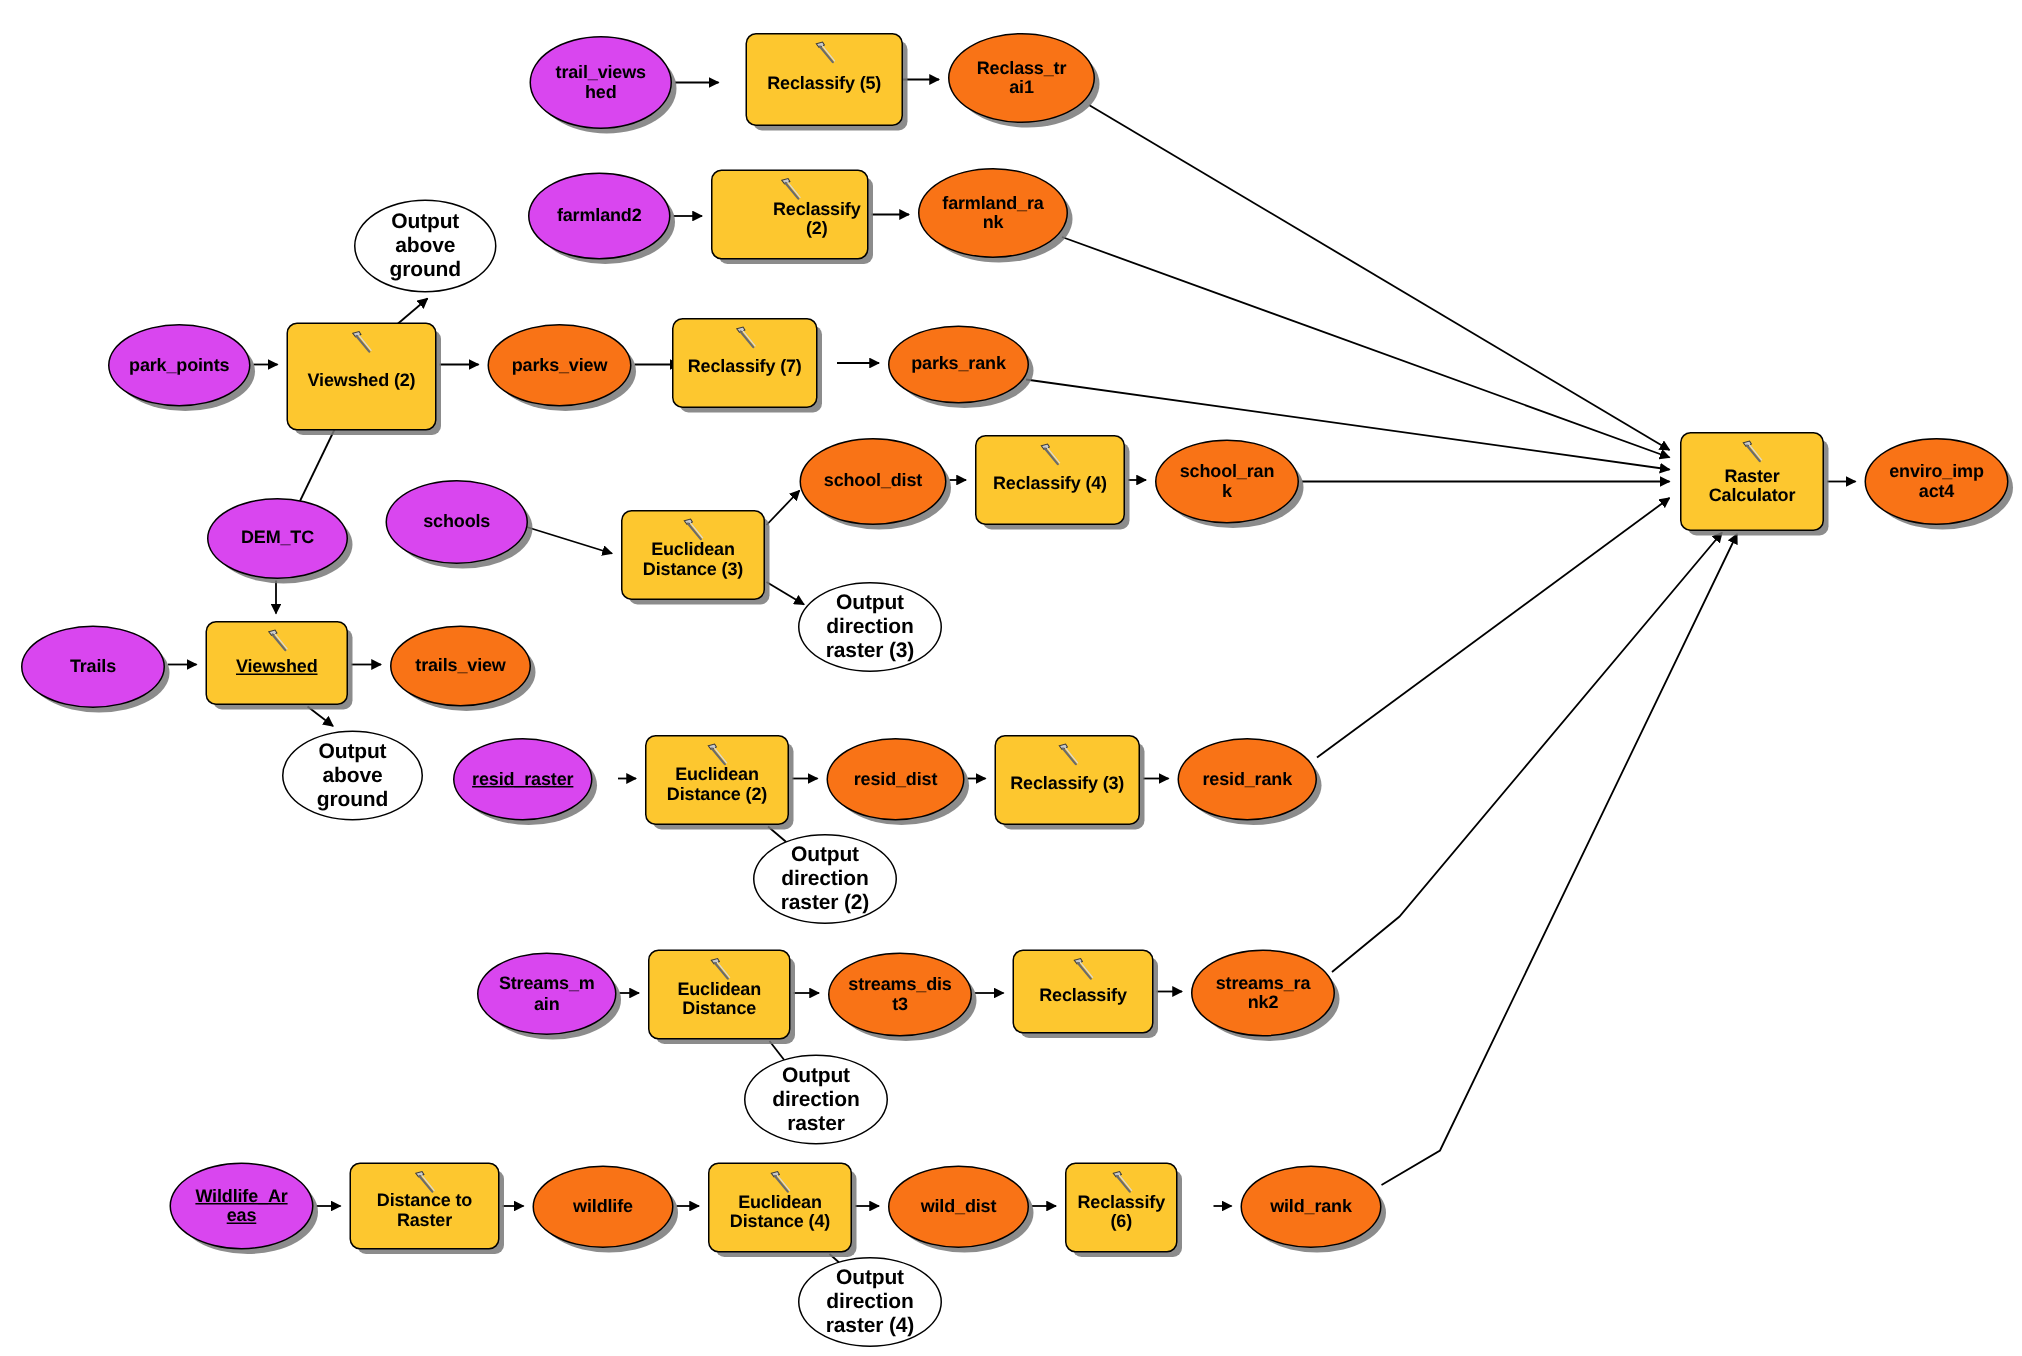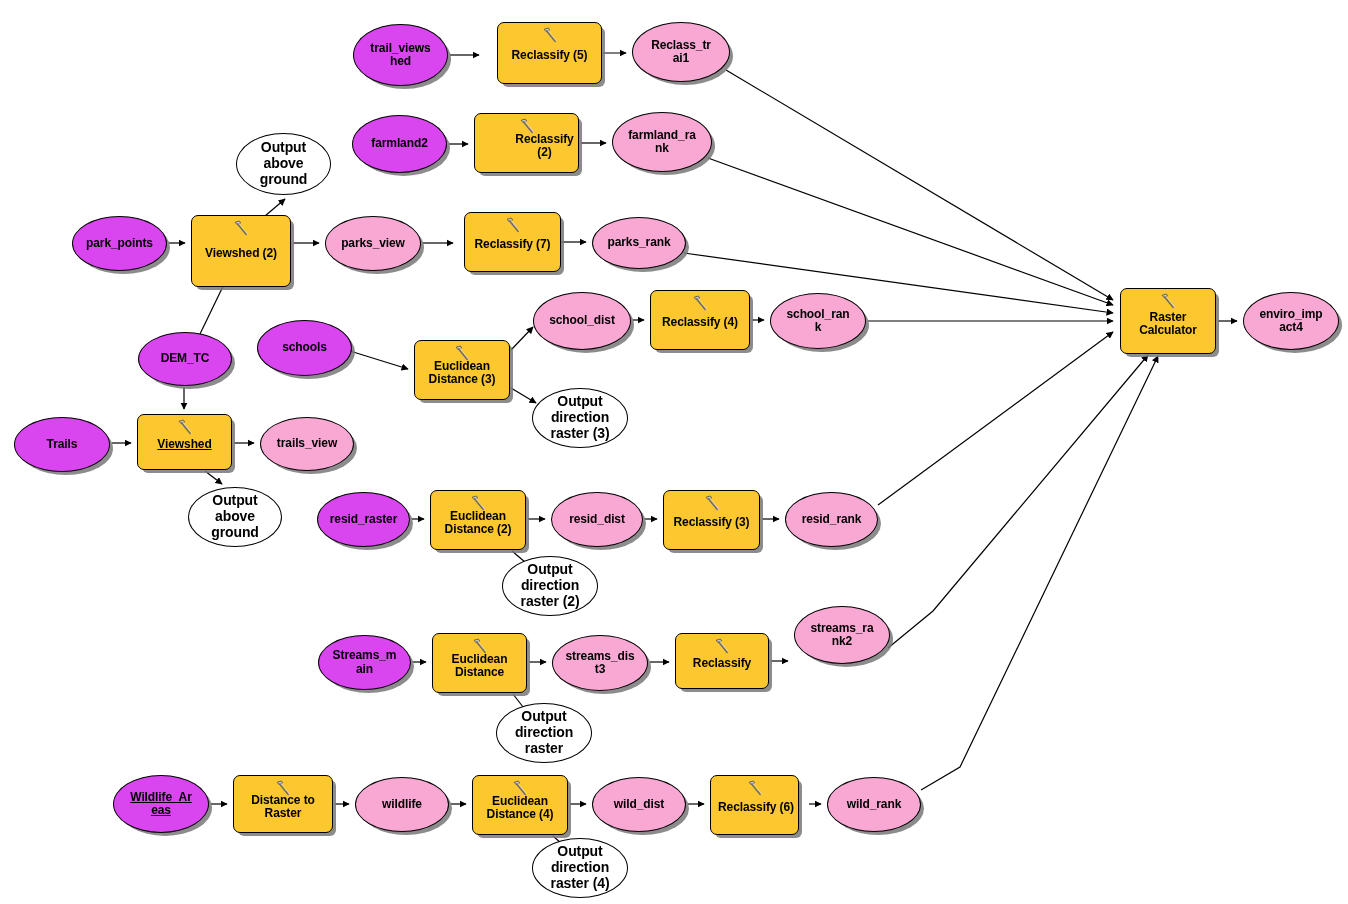--- a/index.html
+++ b/index.html
@@ -47,21 +47,21 @@
   
   .n-data {
     border-radius: 50%;
     background: #d946ef;
     border: 1.3px solid #000000;
     box-shadow: 4px 4px 0 -1px rgba(120,120,120,0.85);
   }
   
   .n-derived {
     border-radius: 50%;
-    background: #f9a8d4;
+    background: #f97316;
     border: 1.3px solid #000000;
     box-shadow: 4px 4px 0 -1px rgba(120,120,120,0.85);
   }
   
   .n-optional {
     border-radius: 50%;
     background: #ffffff;
     border: 1.2px solid #000000;
     font-weight: bold;
     font-size: 14px;
@@ -187,21 +187,21 @@
         <svg class="hammer" viewBox="0 0 18 16">
           <path d="M3.2 2.2 L7.4 1.0 L8.6 3.0 L5.0 4.6 Z" fill="#c9c9c9" stroke="#3a3a3a" stroke-width="0.7"></path>
           <path d="M5.6 4.0 L14.2 14.4" stroke="#6b6b6b" stroke-width="1.5" stroke-linecap="round"></path>
           <path d="M7.0 3.2 L15.4 13.6" stroke="#d8d8d8" stroke-width="0.8" stroke-linecap="round"></path>
         </svg>
         <span class="lbl">Viewshed (2)</span>
       </div>
       <div class="node n-derived" style="left: 325px; top: 216px; width: 96px; height: 55px;">
         <span class="lbl">parks_view</span>
       </div>
-      <div class="node n-tool" style="left: 464px; top: 212px; width: 97px; height: 60px;">
+      <div class="node n-tool" style="left: 448px; top: 212px; width: 97px; height: 60px;">
         <svg class="hammer" viewBox="0 0 18 16">
           <path d="M3.2 2.2 L7.4 1.0 L8.6 3.0 L5.0 4.6 Z" fill="#c9c9c9" stroke="#3a3a3a" stroke-width="0.7"></path>
           <path d="M5.6 4.0 L14.2 14.4" stroke="#6b6b6b" stroke-width="1.5" stroke-linecap="round"></path>
           <path d="M7.0 3.2 L15.4 13.6" stroke="#d8d8d8" stroke-width="0.8" stroke-linecap="round"></path>
         </svg>
         <span class="lbl">Reclassify (7)</span>
       </div>
       <div class="node n-derived" style="left: 592px; top: 217px; width: 94px; height: 52px;">
         <span class="lbl">parks_rank</span>
       </div>
@@ -252,21 +252,21 @@
         <span class="lbl">Viewshed</span>
       </div>
       <div class="node n-derived" style="left: 260px; top: 417px; width: 94px; height: 54px;">
         <span class="lbl">trails_view</span>
       </div>
       <div class="node n-optional" style="left: 188px; top: 487px; width: 94px; height: 60px;">
         <span class="lbl">Output
 above
 ground</span>
       </div>
-      <div class="node n-data" style="left: 317px; top: 492px; width: 93px; height: 55px;">
+      <div class="node n-data" style="left: 302px; top: 492px; width: 93px; height: 55px; text-decoration: underline;">
         <span class="lbl">resid_raster</span>
       </div>
       <div class="node n-tool" style="left: 430px; top: 490px; width: 96px; height: 60px;">
         <svg class="hammer" viewBox="0 0 18 16">
           <path d="M3.2 2.2 L7.4 1.0 L8.6 3.0 L5.0 4.6 Z" fill="#c9c9c9" stroke="#3a3a3a" stroke-width="0.7"></path>
           <path d="M5.6 4.0 L14.2 14.4" stroke="#6b6b6b" stroke-width="1.5" stroke-linecap="round"></path>
           <path d="M7.0 3.2 L15.4 13.6" stroke="#d8d8d8" stroke-width="0.8" stroke-linecap="round"></path>
         </svg>
         <span class="lbl">Euclidean
 Distance (2)</span>
@@ -308,21 +308,21 @@
 t3</span>
       </div>
       <div class="node n-tool" style="left: 675px; top: 633px; width: 94px; height: 56px;">
         <svg class="hammer" viewBox="0 0 18 16">
           <path d="M3.2 2.2 L7.4 1.0 L8.6 3.0 L5.0 4.6 Z" fill="#c9c9c9" stroke="#3a3a3a" stroke-width="0.7"></path>
           <path d="M5.6 4.0 L14.2 14.4" stroke="#6b6b6b" stroke-width="1.5" stroke-linecap="round"></path>
           <path d="M7.0 3.2 L15.4 13.6" stroke="#d8d8d8" stroke-width="0.8" stroke-linecap="round"></path>
         </svg>
         <span class="lbl">Reclassify</span>
       </div>
-      <div class="node n-derived" style="left: 794px; top: 606px; width: 96px; height: 58px;">
+      <div class="node n-derived" style="left: 794px; top: 633px; width: 96px; height: 58px;">
         <span class="lbl">streams_ra
 nk2</span>
       </div>
       <div class="node n-optional" style="left: 496px; top: 703px; width: 96px; height: 60px;">
         <span class="lbl">Output
 direction
 raster</span>
       </div>
       <div class="node n-data" style="left: 113px; top: 775px; width: 96px; height: 58px; text-decoration: underline;">
         <span class="lbl">Wildlife_Ar
@@ -345,21 +345,21 @@
           <path d="M3.2 2.2 L7.4 1.0 L8.6 3.0 L5.0 4.6 Z" fill="#c9c9c9" stroke="#3a3a3a" stroke-width="0.7"></path>
           <path d="M5.6 4.0 L14.2 14.4" stroke="#6b6b6b" stroke-width="1.5" stroke-linecap="round"></path>
           <path d="M7.0 3.2 L15.4 13.6" stroke="#d8d8d8" stroke-width="0.8" stroke-linecap="round"></path>
         </svg>
         <span class="lbl">Euclidean
 Distance (4)</span>
       </div>
       <div class="node n-derived" style="left: 592px; top: 777px; width: 94px; height: 55px;">
         <span class="lbl">wild_dist</span>
       </div>
-      <div class="node n-tool" style="left: 710px; top: 775px; width: 89px; height: 60px; text-align: right;">
+      <div class="node n-tool" style="left: 710px; top: 775px; width: 75px; height: 60px;">
         <svg class="hammer" viewBox="0 0 18 16">
           <path d="M3.2 2.2 L7.4 1.0 L8.6 3.0 L5.0 4.6 Z" fill="#c9c9c9" stroke="#3a3a3a" stroke-width="0.7"></path>
           <path d="M5.6 4.0 L14.2 14.4" stroke="#6b6b6b" stroke-width="1.5" stroke-linecap="round"></path>
           <path d="M7.0 3.2 L15.4 13.6" stroke="#d8d8d8" stroke-width="0.8" stroke-linecap="round"></path>
         </svg>
         <span class="lbl">Reclassify (6)</span>
       </div>
       <div class="node n-derived" style="left: 827px; top: 777px; width: 94px; height: 55px;">
         <span class="lbl">wild_rank</span>
       </div>

